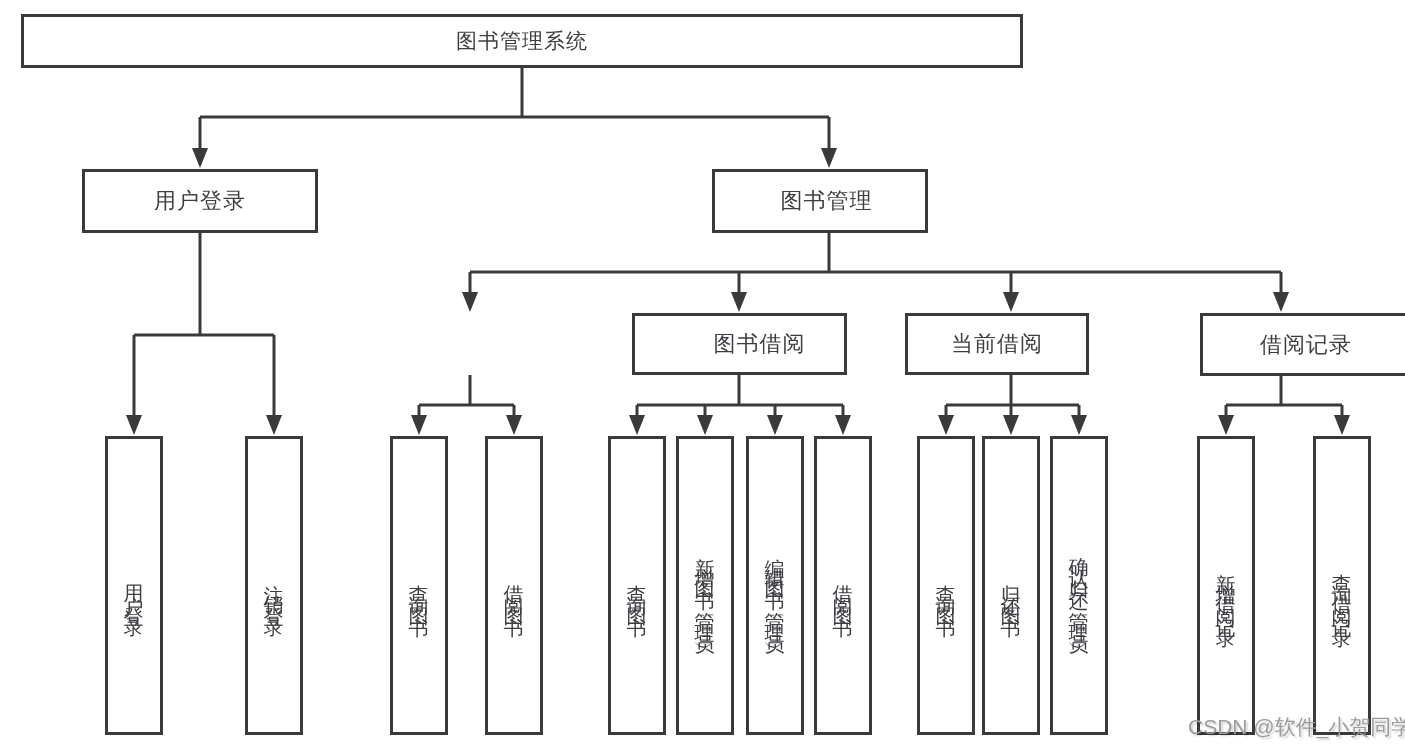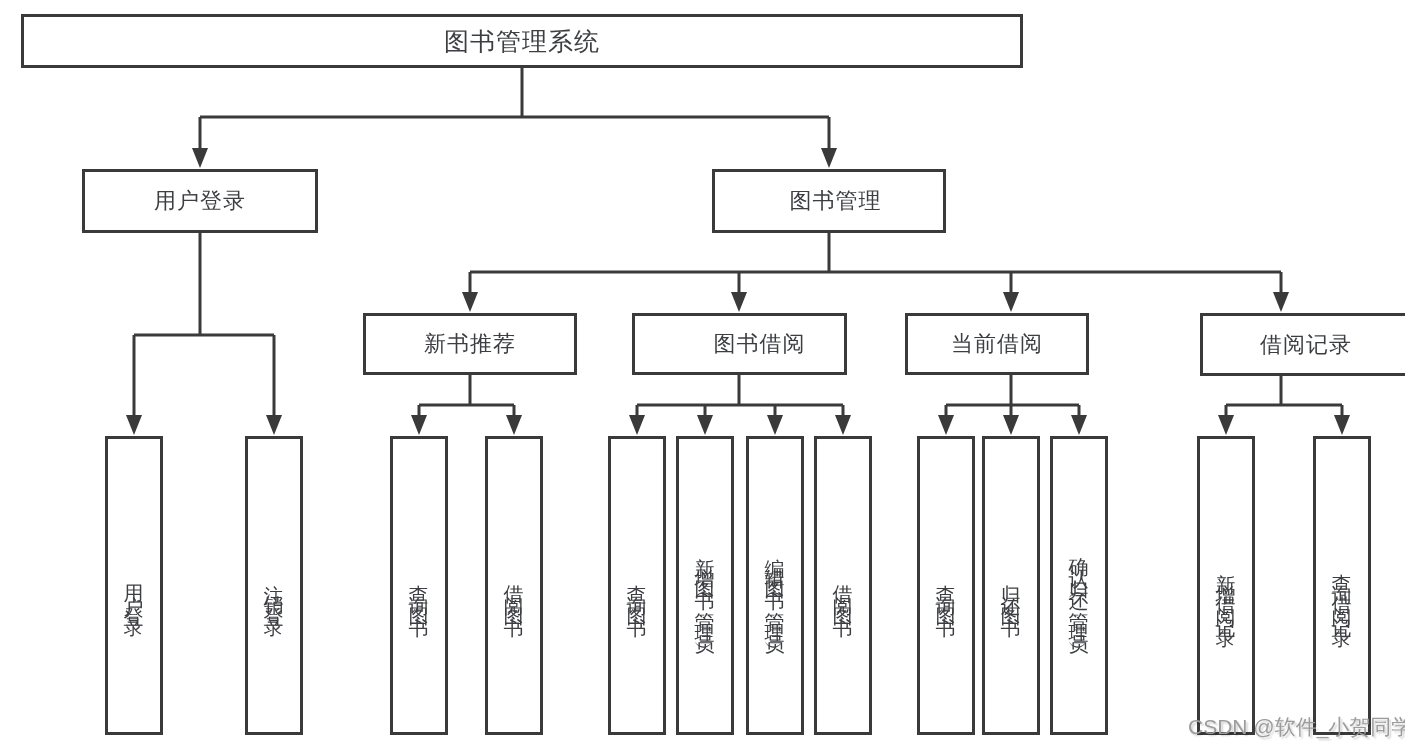--- a/index.html
+++ b/index.html
@@ -27,21 +27,21 @@
   }
   svg.connectors path { stroke: currentColor; stroke-width: 3; fill: none; }
   svg.connectors polygon { fill: currentColor; stroke: none; }
   .node {
     position: absolute;
     border: 3px solid var(--color-line);
     background: #ffffff;
     display: flex; align-items: center; justify-content: center;
     color: var(--color-text);
   }
-  .node.root  { font-size: 25px; letter-spacing: 1px; }
+  .node.root  { font-size: 21px; letter-spacing: 1px; }
   .node.lvl2, .node.lvl3 { font-size: 22px; letter-spacing: 1px; }
   .node.leaf  { font-size: 20px; }
   .node.leaf .vtext {
     writing-mode: vertical-rl;
     text-orientation: mixed;
     letter-spacing: 11px;
     line-height: 1;
     margin-bottom: -11px; 
   }
   .watermark {
@@ -108,27 +108,24 @@
     </g>
   </svg>
 
   <div class="node root" style="left:21px; top:14px; width:1002px; height:54px;">
     <span>图书管理系统</span>
   </div>
 
   <div class="node lvl2" style="left:82px; top:169px; width:236px; height:64px;">
     <span>用户登录</span>
   </div>
-  <div class="node lvl2" style="left:712px; top:169px; width:234px; height:64px;padding-left:13px;">
+  <div class="node lvl2" style="left:712px; top:169px; width:216px; height:64px;padding-left:13px;">
     <span>图书管理</span>
   </div>
 
-  <div class="node lvl3" style="left:363px; top:313px; width:214px; height:62px;">
-    <span>新书推荐</span>
-  </div>
   <div class="node lvl3" style="left:632px; top:313px; width:215px; height:62px;padding-left:40px;">
     <span>图书借阅</span>
   </div>
   <div class="node lvl3" style="left:905px; top:313px; width:184px; height:62px;">
     <span>当前借阅</span>
   </div>
   <div class="node lvl3" style="left:1175px; top:313px; width:212px; height:63px;margin-left:25px;">
     <span>借阅记录</span>
   </div>
 

